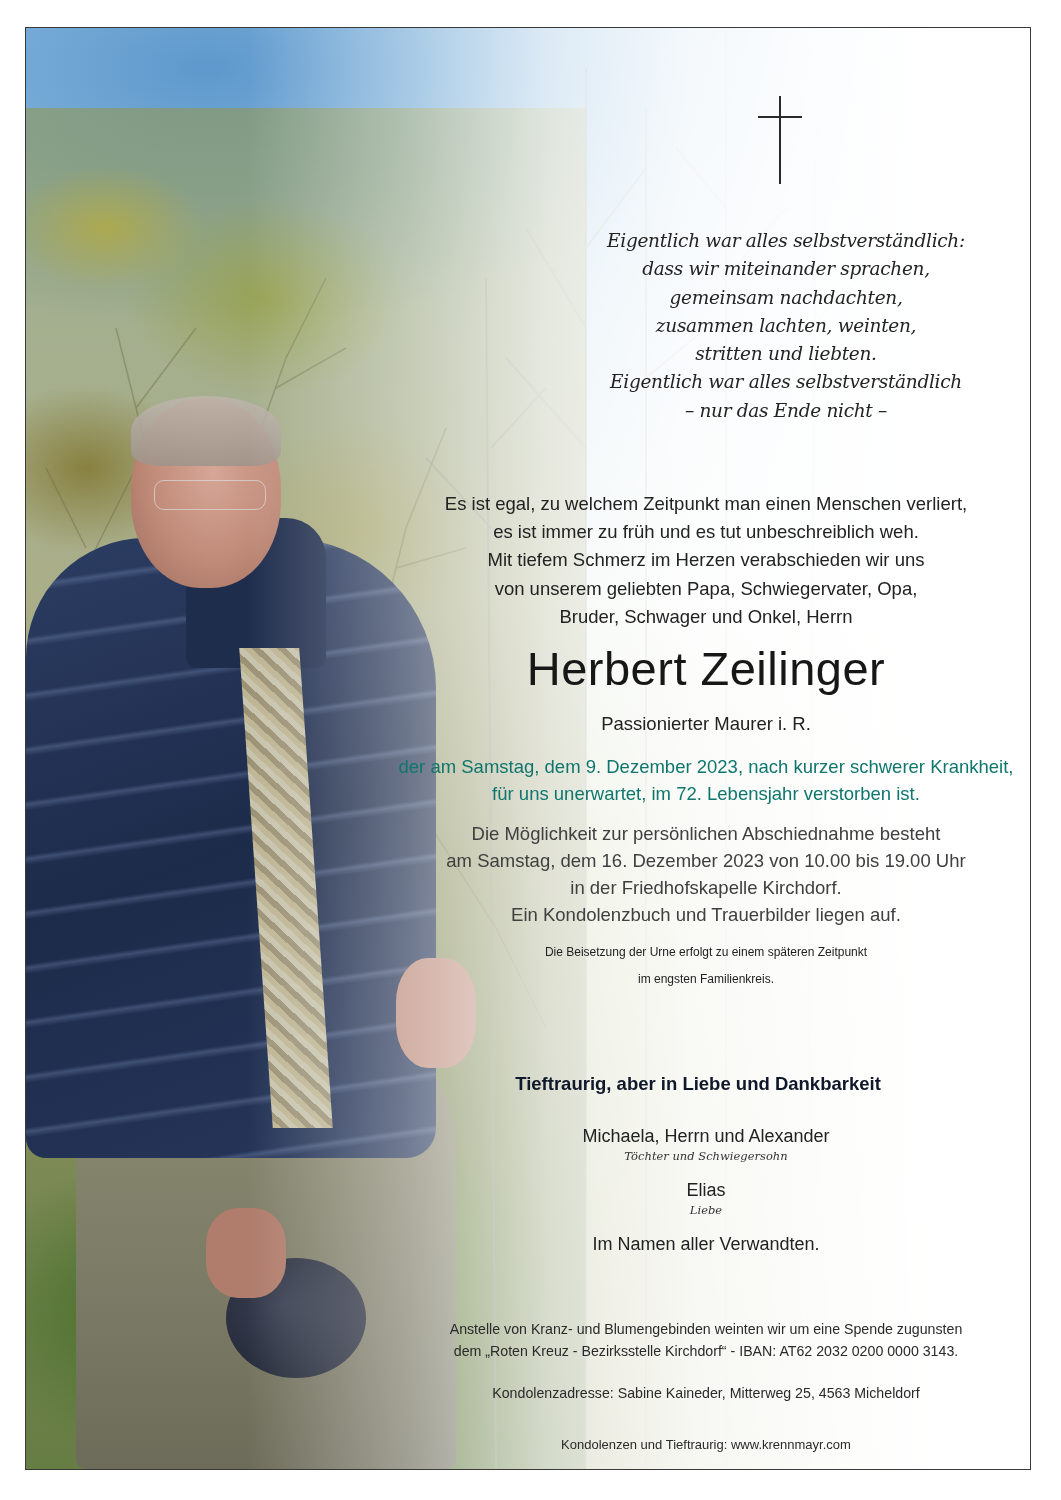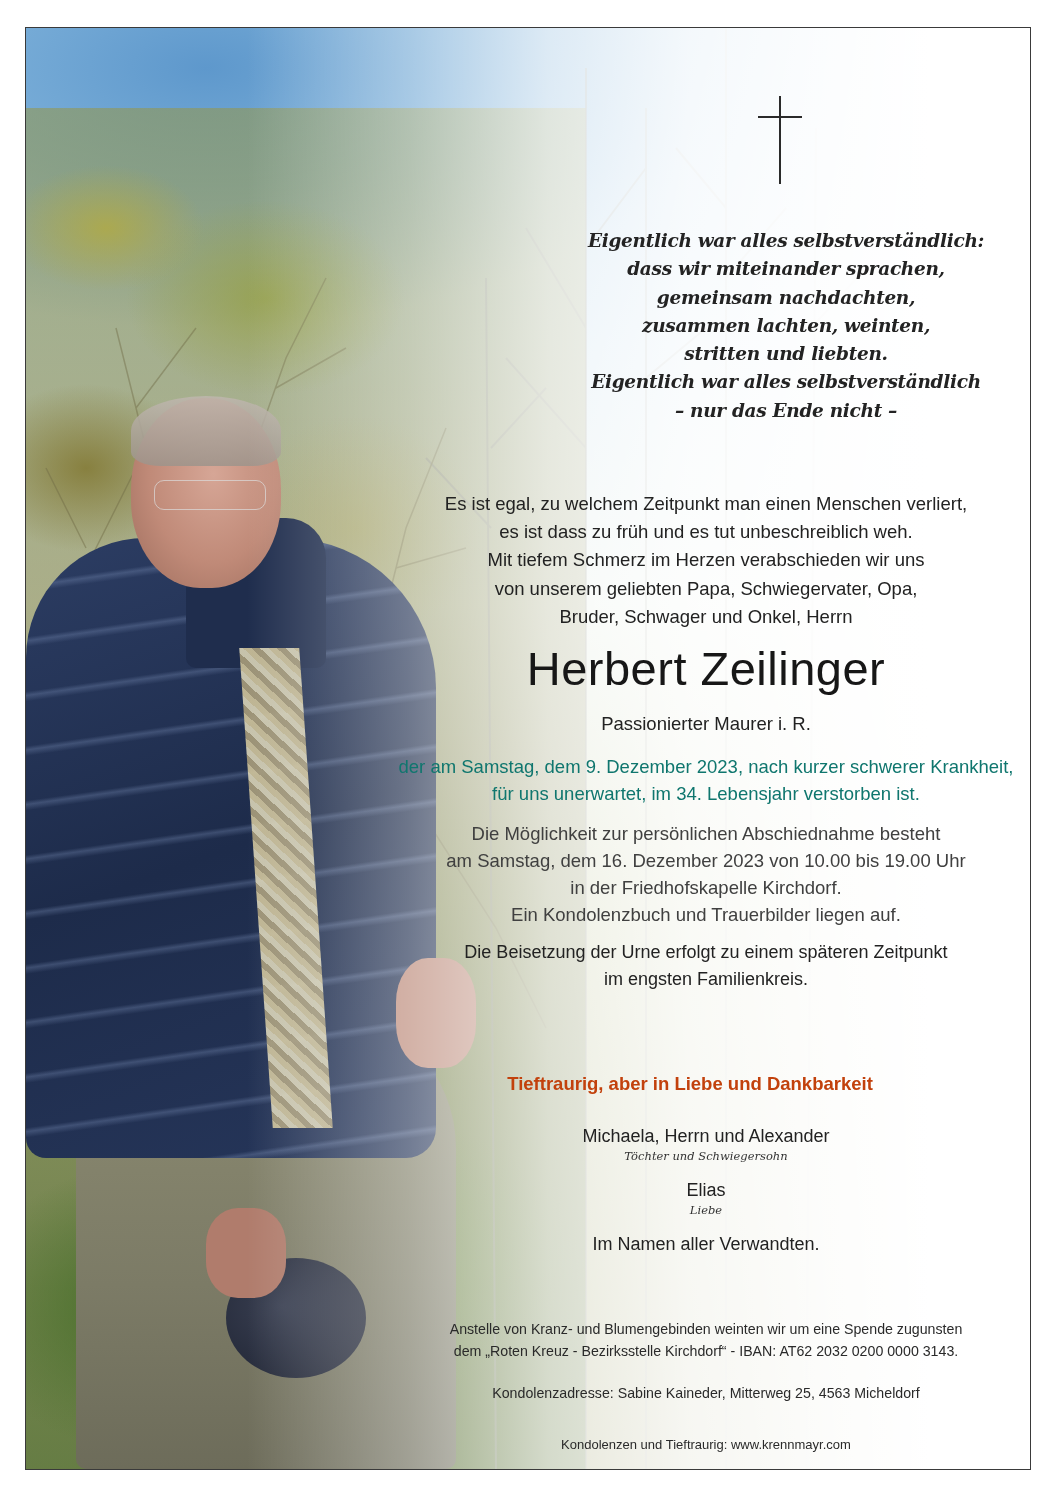--- a/index.html
+++ b/index.html
@@ -70,21 +70,21 @@
   
   .content { position: absolute; left: 360px; top: 0; width: 640px; height: 100%;
              text-align: center; color: #1b1b1b; }
 
   .cross { position: absolute; left: 372px; top: 68px; width: 44px; height: 88px; }
   .cross .v { position: absolute; left: 21px; top: 0; width: 2px; height: 88px; background: #2a2a2a; }
   .cross .h { position: absolute; left: 0; top: 20px; width: 44px; height: 2px; background: #2a2a2a; }
 
   .poem { position: absolute; left: 200px; top: 199px; width: 400px;
           font-family: "DejaVu Serif", serif; font-style: italic; font-size: 18.5px;
-          line-height: 28.3px; letter-spacing: -0.3px; color: #232323; font-weight: bold; }
+          line-height: 28.3px; letter-spacing: -0.3px; color: #232323; }
   .poem div { white-space: nowrap; }
 
   .intro { position: absolute; left: 20px; top: 462px; width: 600px;
            font-size: 18.5px; line-height: 28.2px; color: #222; }
   .intro div { white-space: nowrap; text-align: center; }
 
   .name { position: absolute; left: 20px; top: 611px; width: 600px;
           font-size: 47px; line-height: 60px; letter-spacing: .5px; color: #171717; }
 
   .occupation { position: absolute; left: 20px; top: 683px; width: 600px;
@@ -92,25 +92,25 @@
 
   .death { position: absolute; left: 0; top: 725px; width: 640px;
            font-size: 18.5px; line-height: 27px; color: #0f766e; }
   .death div { white-space: nowrap; }
 
   .viewing { position: absolute; left: 20px; top: 792px; width: 600px;
              font-size: 18.5px; line-height: 27px; color: #404040; }
   .viewing div { white-space: nowrap; }
 
   .burial { position: absolute; left: 20px; top: 911px; width: 600px;
-            font-size: 18px; line-height: 27px; color: #222; }
+            font-size: 12px; line-height: 27px; color: #222; }
   .burial div { white-space: nowrap; }
 
-  .closing { position: absolute; left: 4px; top: 1043px; width: 600px;
-             font-size: 18.5px; line-height: 26px; font-weight: bold; color: #c2410c; }
+  .closing { position: absolute; left: 12px; top: 1043px; width: 600px;
+             font-size: 18.5px; line-height: 26px; font-weight: bold; color: #0f172a; }
 
   .family { position: absolute; left: 20px; top: 1096px; width: 600px; color: #222; }
   .family .fname { font-size: 18px; line-height: 24px; }
   .family .frole { font-family: "DejaVu Serif", serif; font-style: italic; font-size: 11.5px;
                    line-height: 16px; color: #333; margin-bottom: 14px; }
   .family .allrel { font-size: 18px; line-height: 24px; margin-top: 2px; }
 
   .donation { position: absolute; left: 10px; top: 1290px; width: 620px;
               font-size: 14.2px; line-height: 22px; color: #2a2a2a; }
   .donation div { white-space: nowrap; }
@@ -173,32 +173,32 @@
       <div>dass wir miteinander sprachen,</div>
       <div>gemeinsam nachdachten,</div>
       <div>zusammen lachten, weinten,</div>
       <div>stritten und liebten.</div>
       <div>Eigentlich war alles selbstverständlich</div>
       <div>– nur das Ende nicht –</div>
     </div>
 
     <div class="intro">
       <div>Es ist egal, zu welchem Zeitpunkt man einen Menschen verliert,</div>
-      <div>es ist dass zu früh und es tut unbeschreiblich weh.</div>
+      <div>es ist immer zu früh und es tut unbeschreiblich weh.</div>
       <div>Mit tiefem Schmerz im Herzen verabschieden wir uns</div>
       <div>von unserem geliebten Papa, Schwiegervater, Opa,</div>
       <div>Bruder, Schwager und Onkel, Herrn</div>
     </div>
 
     <div class="name">Herbert Zeilinger</div>
     <div class="occupation">Passionierter Maurer i. R.</div>
 
     <div class="death">
       <div>der am Samstag, dem 9. Dezember 2023, nach kurzer schwerer Krankheit,</div>
-      <div>für uns unerwartet, im 34. Lebensjahr verstorben ist.</div>
+      <div>für uns unerwartet, im 72. Lebensjahr verstorben ist.</div>
     </div>
 
     <div class="viewing">
       <div>Die Möglichkeit zur persönlichen Abschiednahme besteht</div>
       <div>am Samstag, dem 16. Dezember 2023 von 10.00 bis 19.00 Uhr</div>
       <div>in der Friedhofskapelle Kirchdorf.</div>
       <div>Ein Kondolenzbuch und Trauerbilder liegen auf.</div>
     </div>
 
     <div class="burial">

